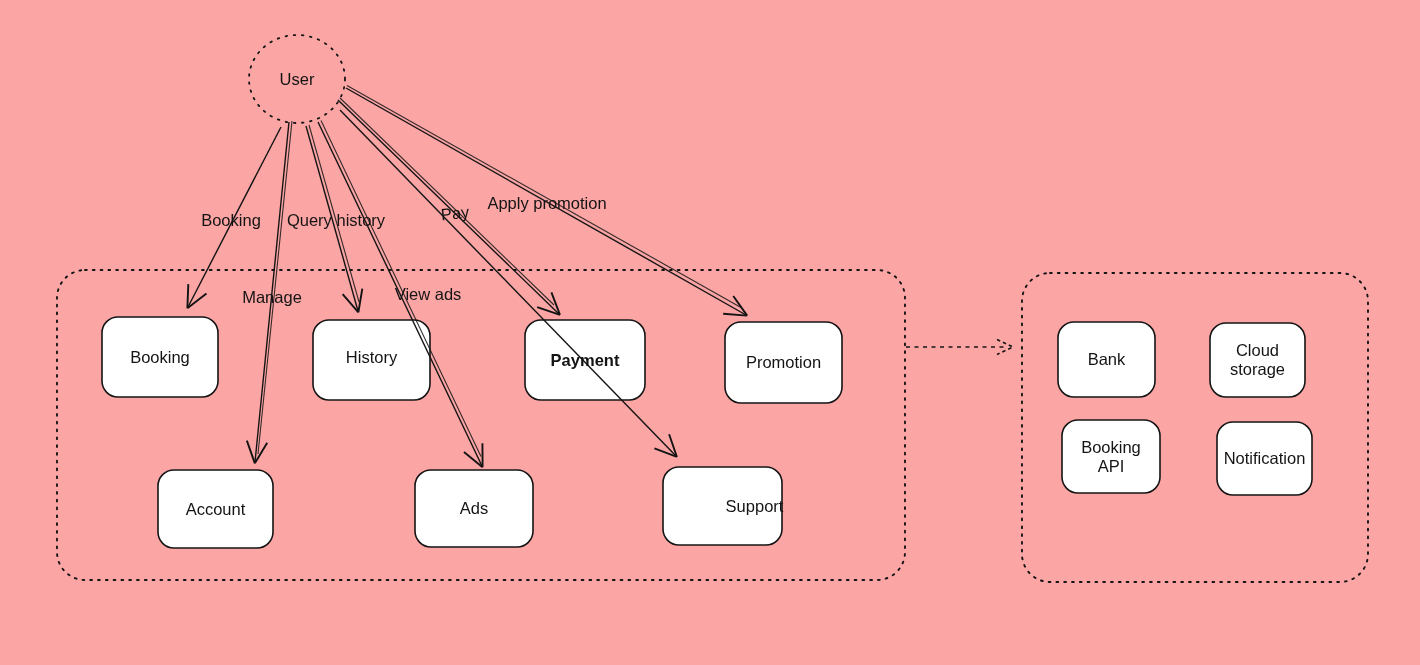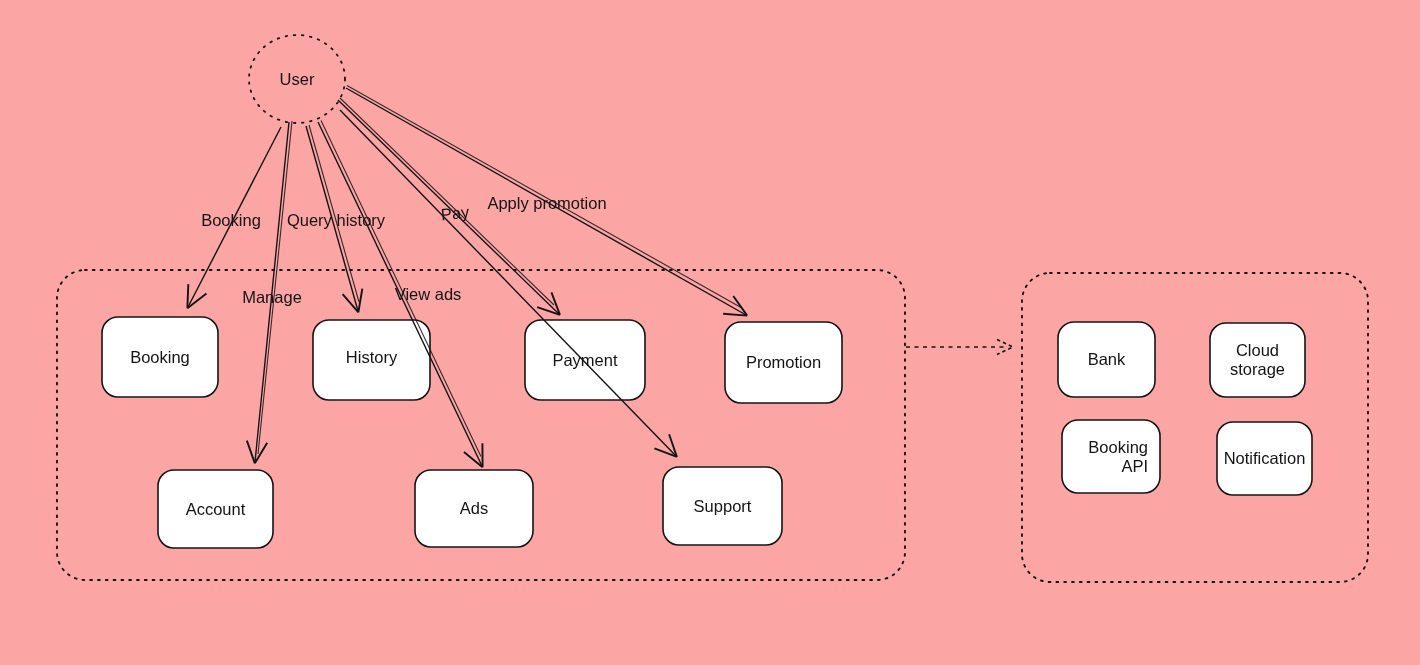--- a/index.html
+++ b/index.html
@@ -69,29 +69,29 @@
     <line x1="346" y1="88" x2="740" y2="310" stroke="#141414" stroke-width="1.1" opacity="0.85" transform="translate(1,-2.5)"></line>
 
     <line x1="906" y1="347" x2="1008" y2="347" stroke="#141414" stroke-width="1.5" stroke-dasharray="4 4.5"></line>
     <path d="M 997,339.5 L 1013,347 L 997,354.5" fill="none" stroke="#141414" stroke-width="1.5" stroke-dasharray="3.5 3"></path>
   </svg>
 
   <div class="nlabel" style="left:249px;top:36px;width:96px;height:86px;">User</div>
 
   <div class="nlabel" style="left:102px;top:317px;width:116px;height:80px;">Booking</div>
   <div class="nlabel" style="left:313px;top:320px;width:117px;height:75px;">History</div>
-  <div class="nlabel" style="left:525px;top:320px;width:120px;height:80px;">Payment</div>
+  <div class="nlabel" style="left:525px;top:320px;width:120px;height:80px;font-weight:bold;">Payment</div>
   <div class="nlabel" style="left:725px;top:322px;width:117px;height:81px;">Promotion</div>
   <div class="nlabel" style="left:158px;top:470px;width:115px;height:78px;border-radius:12px;">Account</div>
   <div class="nlabel" style="left:415px;top:470px;width:118px;height:77px;border-radius:15px;">Ads</div>
-  <div class="nlabel" style="left:663px;top:467px;width:119px;height:78px;border-radius:24px;">Support</div>
+  <div class="nlabel" style="left:695px;top:467px;width:119px;height:78px;border-radius:24px;">Support</div>
 
   <div class="nlabel" style="left:1058px;top:322px;width:97px;height:75px;padding:11px 8px;box-sizing:border-box;">Bank</div>
   <div class="nlabel" style="left:1210px;top:323px;width:95px;height:74px;padding:0 1px;box-sizing:border-box;">Cloud storage</div>
-  <div class="nlabel" style="left:1062px;top:420px;width:98px;height:73px;padding:16px 12px;box-sizing:border-box;text-align:right;">Booking API</div>
+  <div class="nlabel" style="left:1062px;top:420px;width:98px;height:73px;padding:16px 12px;box-sizing:border-box;">Booking API</div>
   <div class="nlabel" style="left:1217px;top:422px;width:95px;height:73px;padding:0 0;box-sizing:border-box;">Notification</div>
 
   <div class="elabel" style="left:231px;top:212px;">Booking</div>
   <div class="elabel" style="left:272px;top:289px;">Manage</div>
   <div class="elabel" style="left:336px;top:212px;">Query history</div>
   <div class="elabel" style="left:428px;top:286px;">View ads</div>
   <div class="elabel tilt" style="left:455px;top:205px;">Pay</div>
   <div class="elabel" style="left:547px;top:195px;">Apply promotion</div>
 
 </div>

